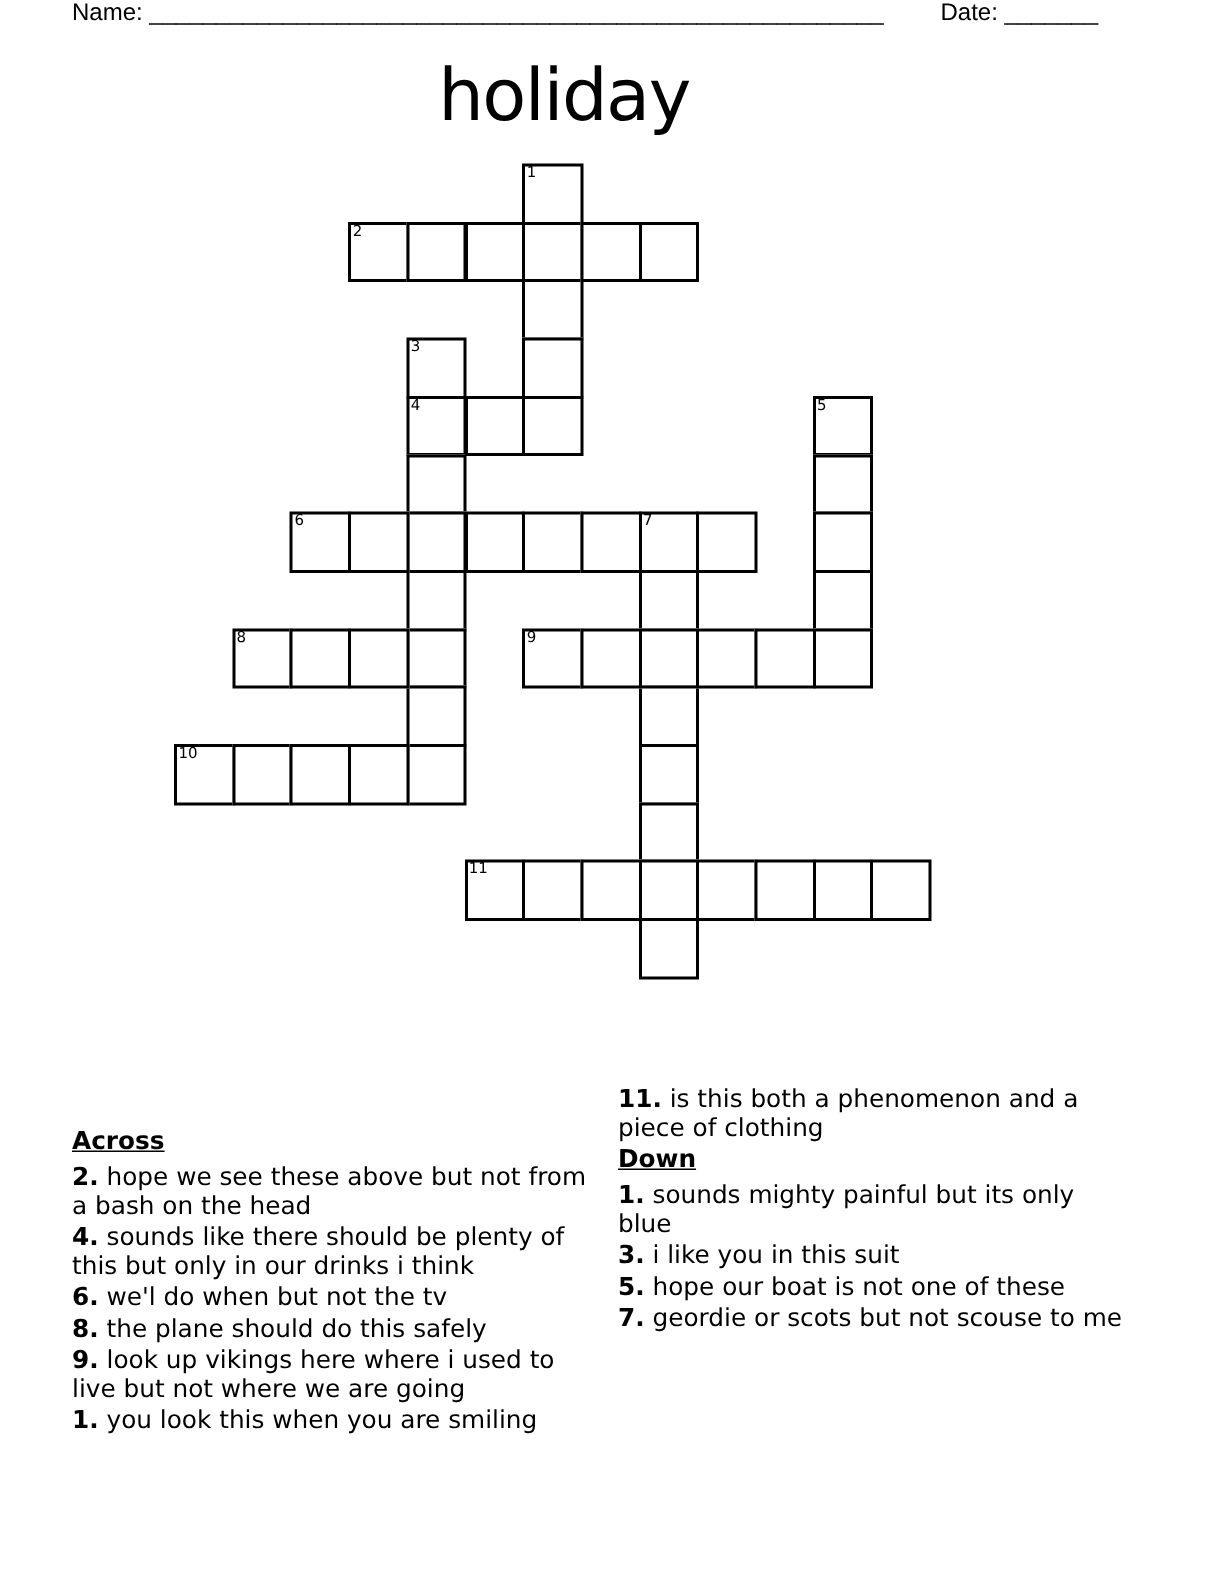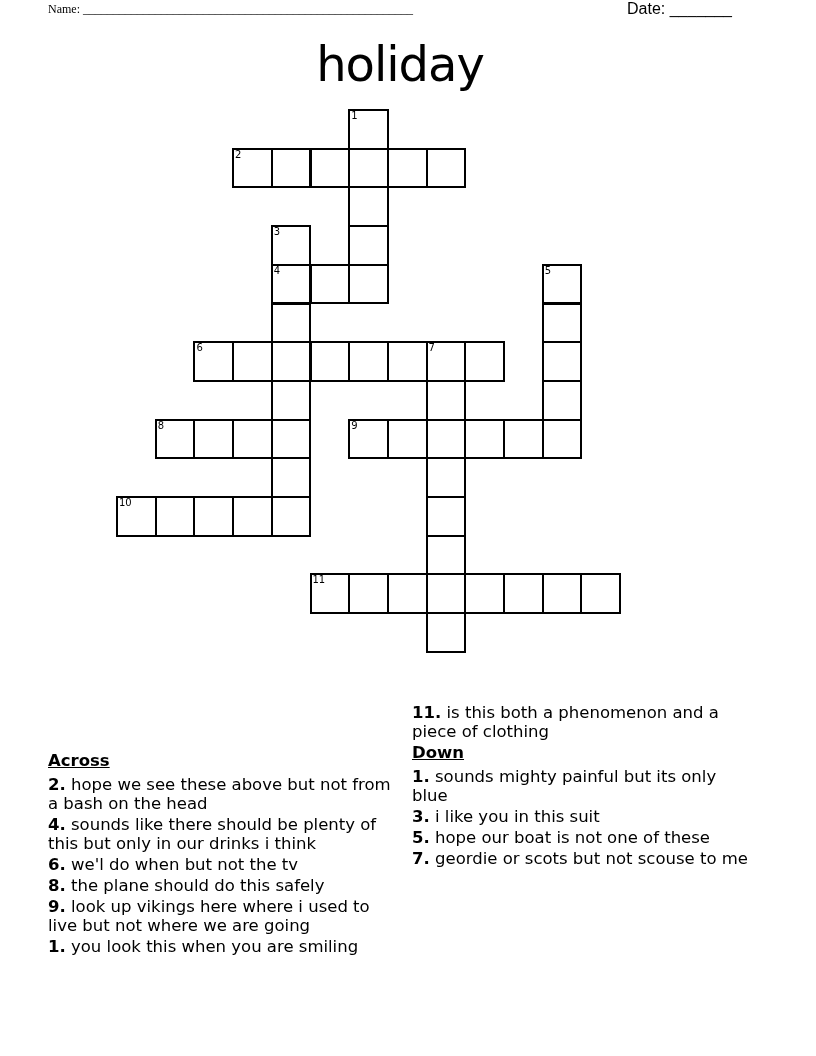--- a/index.html
+++ b/index.html
@@ -1,25 +1,25 @@
 <!DOCTYPE html>
 <html><head>
 <meta charset="utf-8">
 <style>
   html, body { margin: 0; padding: 0; background: #ffffff; }
   body { width: 816px; height: 1056px; position: relative; overflow: hidden; color: #000; }
-  .header-line { position: absolute; top: -1px; left: 48px; font-family: Liberation Serif, serif; font-size: 12px; line-height: 20px; white-space: nowrap; }
+  .header-line { position: absolute; top: -1px; left: 48px; font-family: Liberation Sans, sans-serif; font-size: 16px; line-height: 20px; white-space: nowrap; }
   .date-line { position: absolute; top: -1px; left: 627px; font-family: "Liberation Sans", sans-serif; font-size: 16px; line-height: 20px; white-space: nowrap; }
-  .title { position: absolute; top: 32px; left: 0; width: 752px; text-align: center; font-family: "DejaVu Sans", sans-serif; font-size: 48px; line-height: 64px; letter-spacing: -1px; padding-left: 24px; }
+  .title { position: absolute; top: 32px; left: 0; width: 752px; text-align: center; font-family: "DejaVu Sans", sans-serif; font-size: 48px; line-height: 64px; letter-spacing: -1px; }
   .grid { position: absolute; left: 0; top: 0; width: 816px; height: 700px; }
   .cell { position: absolute; box-sizing: border-box; width: 40.7px; height: 40.7px; border: 2px solid #000; background: #fff; }
   .cell .num { position: absolute; left: 1px; top: -1px; font-family: "DejaVu Sans", sans-serif; font-size: 10px; line-height: 12px; }
   .clues { position: absolute; font-family: "DejaVu Sans", sans-serif; font-size: 16.5px; line-height: 19px; }
   .clues-left { left: 48px; top: 703px; width: 350px; margin-top: 48px; }
-  .clues-right { left: 412px; top: 703px; width: 340px; }
+  .clues-right { left: 412px; top: 723px; width: 340px; }
   .clue-heading { font-weight: bold; text-decoration: underline; margin: 0 0 5px 0; }
   .clue { margin: 0 0 2px 0; }
   .clue b { font-weight: bold; }
   .heading-right { margin-top: 2px; }
 </style>
 </head>
 <body>
 
 <div class="header-line">
   <span>Name:</span>

